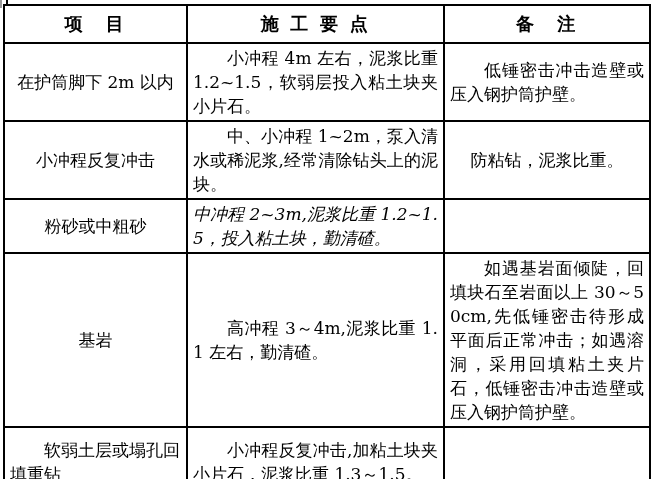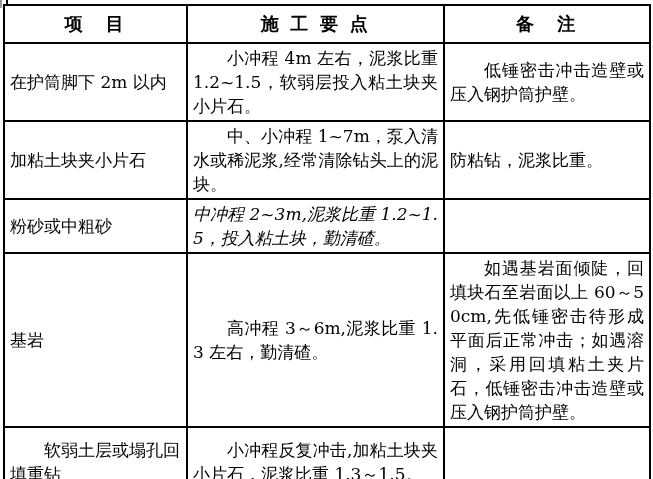--- a/index.html
+++ b/index.html
@@ -41,21 +41,21 @@
     padding: 2px 5px;
     overflow: hidden;
     word-break: break-all;
   }
   .doc-table th {
     font-size: 18px;
     font-weight: bold;
     text-align: center;
     letter-spacing: 0.15em;
   }
-  .cell-center { text-align: left; }
+  .cell-center { text-align: center; }
   .para {
     margin: 0;
     text-indent: 2em;
     text-align: justify;
     text-justify: inter-character;
   }
   .para-noindent {
     margin: 0;
     text-indent: 0;
     text-align: justify;
@@ -91,40 +91,40 @@
     <tr style="height:71px;">
       <td class="cell-center">在护筒脚下 2m 以内</td>
       <td>
           <p class="para">小冲程 4m 左右，泥浆比重 1.2~1.5，软弱层投入粘土块夹小片石。</p>
         </td>
       <td>
           <p class="para">低锤密击冲击造壁或压入钢护筒护壁。</p>
         </td>
     </tr>
     <tr style="height:73px;">
-      <td class="cell-center">加粘土块夹小片石</td>
+      <td class="cell-center">小冲程反复冲击</td>
       <td>
-          <p class="para">中、小冲程 1~7m，泵入清水或稀泥浆,经常清除钻头上的泥块。</p>
+          <p class="para">中、小冲程 1~2m，泵入清水或稀泥浆,经常清除钻头上的泥块。</p>
         </td>
       <td class="cell-center">防粘钻，泥浆比重。</td>
     </tr>
     <tr style="height:48px;">
       <td class="cell-center">粉砂或中粗砂</td>
       <td>
           <p class="para-noindent">中冲程 2~3m,泥浆比重 1.2~1.5，投入粘土块，勤清碴。</p>
         </td>
       <td></td>
     </tr>
     <tr style="height:169px;">
       <td class="cell-center">基岩</td>
       <td>
-          <p class="para">高冲程 3～6m,泥浆比重 1.3 左右，勤清碴。</p>
+          <p class="para">高冲程 3～4m,泥浆比重 1.1 左右，勤清碴。</p>
         </td>
       <td>
-          <p class="para">如遇基岩面倾陡，回填块石至岩面以上 60～50cm,先低锤密击待形成平面后正常冲击；如遇溶洞，采用回填粘土夹片石，低锤密击冲击造壁或压入钢护筒护壁。</p>
+          <p class="para">如遇基岩面倾陡，回填块石至岩面以上 30～50cm,先低锤密击待形成平面后正常冲击；如遇溶洞，采用回填粘土夹片石，低锤密击冲击造壁或压入钢护筒护壁。</p>
         </td>
     </tr>
     <tr style="height:70px;">
       <td>
           <p class="para-left">软弱土层或塌孔回填重钻</p>
         </td>
       <td>
           <p class="para">小冲程反复冲击,加粘土块夹小片石，泥浆比重 1.3～1.5。</p>
         </td>
       <td></td>

